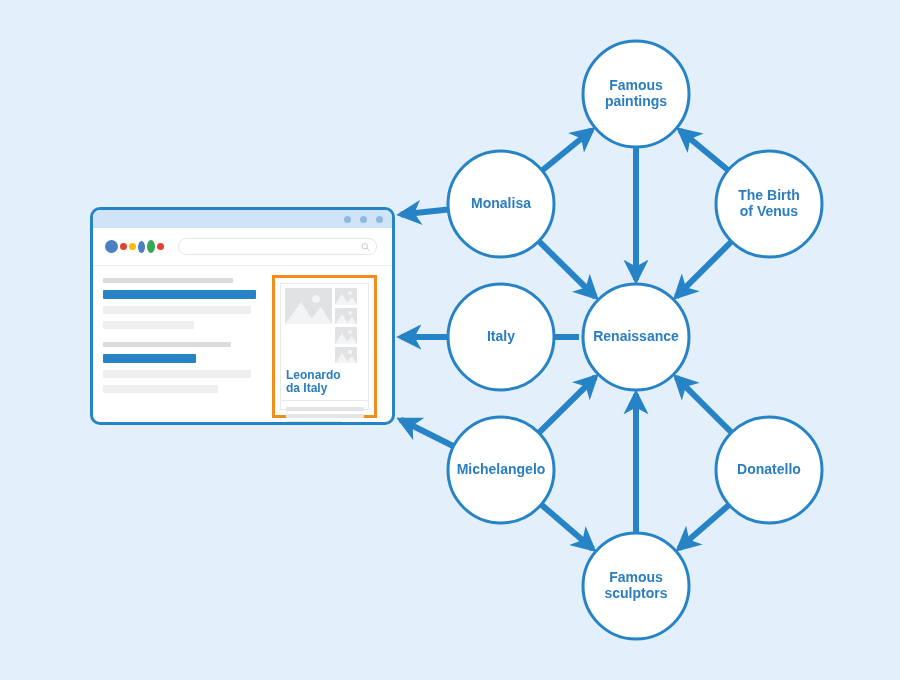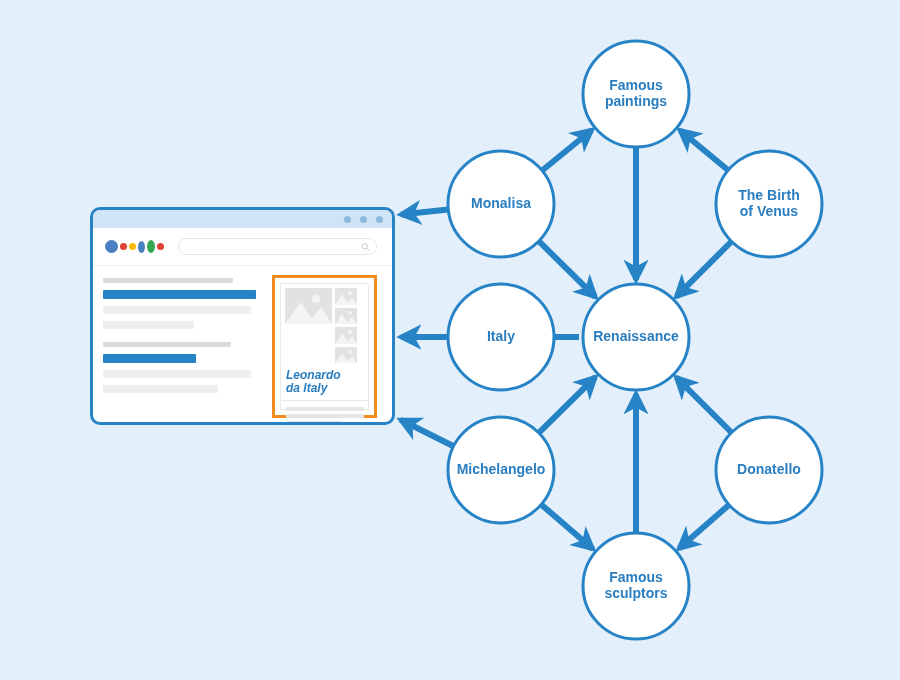--- a/index.html
+++ b/index.html
@@ -109,21 +109,20 @@
     top: 50%;
     transform: translateY(-50%);
     line-height: 0;
   }
 
   #browser-body {
     display: flex;
     padding: 9px 10px 0 10px;
     box-sizing: border-box;
     height: 152px;
-    font-style: italic;
   }
   #results-column {
     width: 160px;
     padding-top: 3px;
   }
   .res-line {
     border-radius: 1px;
     margin-bottom: 7px;
   }
 

